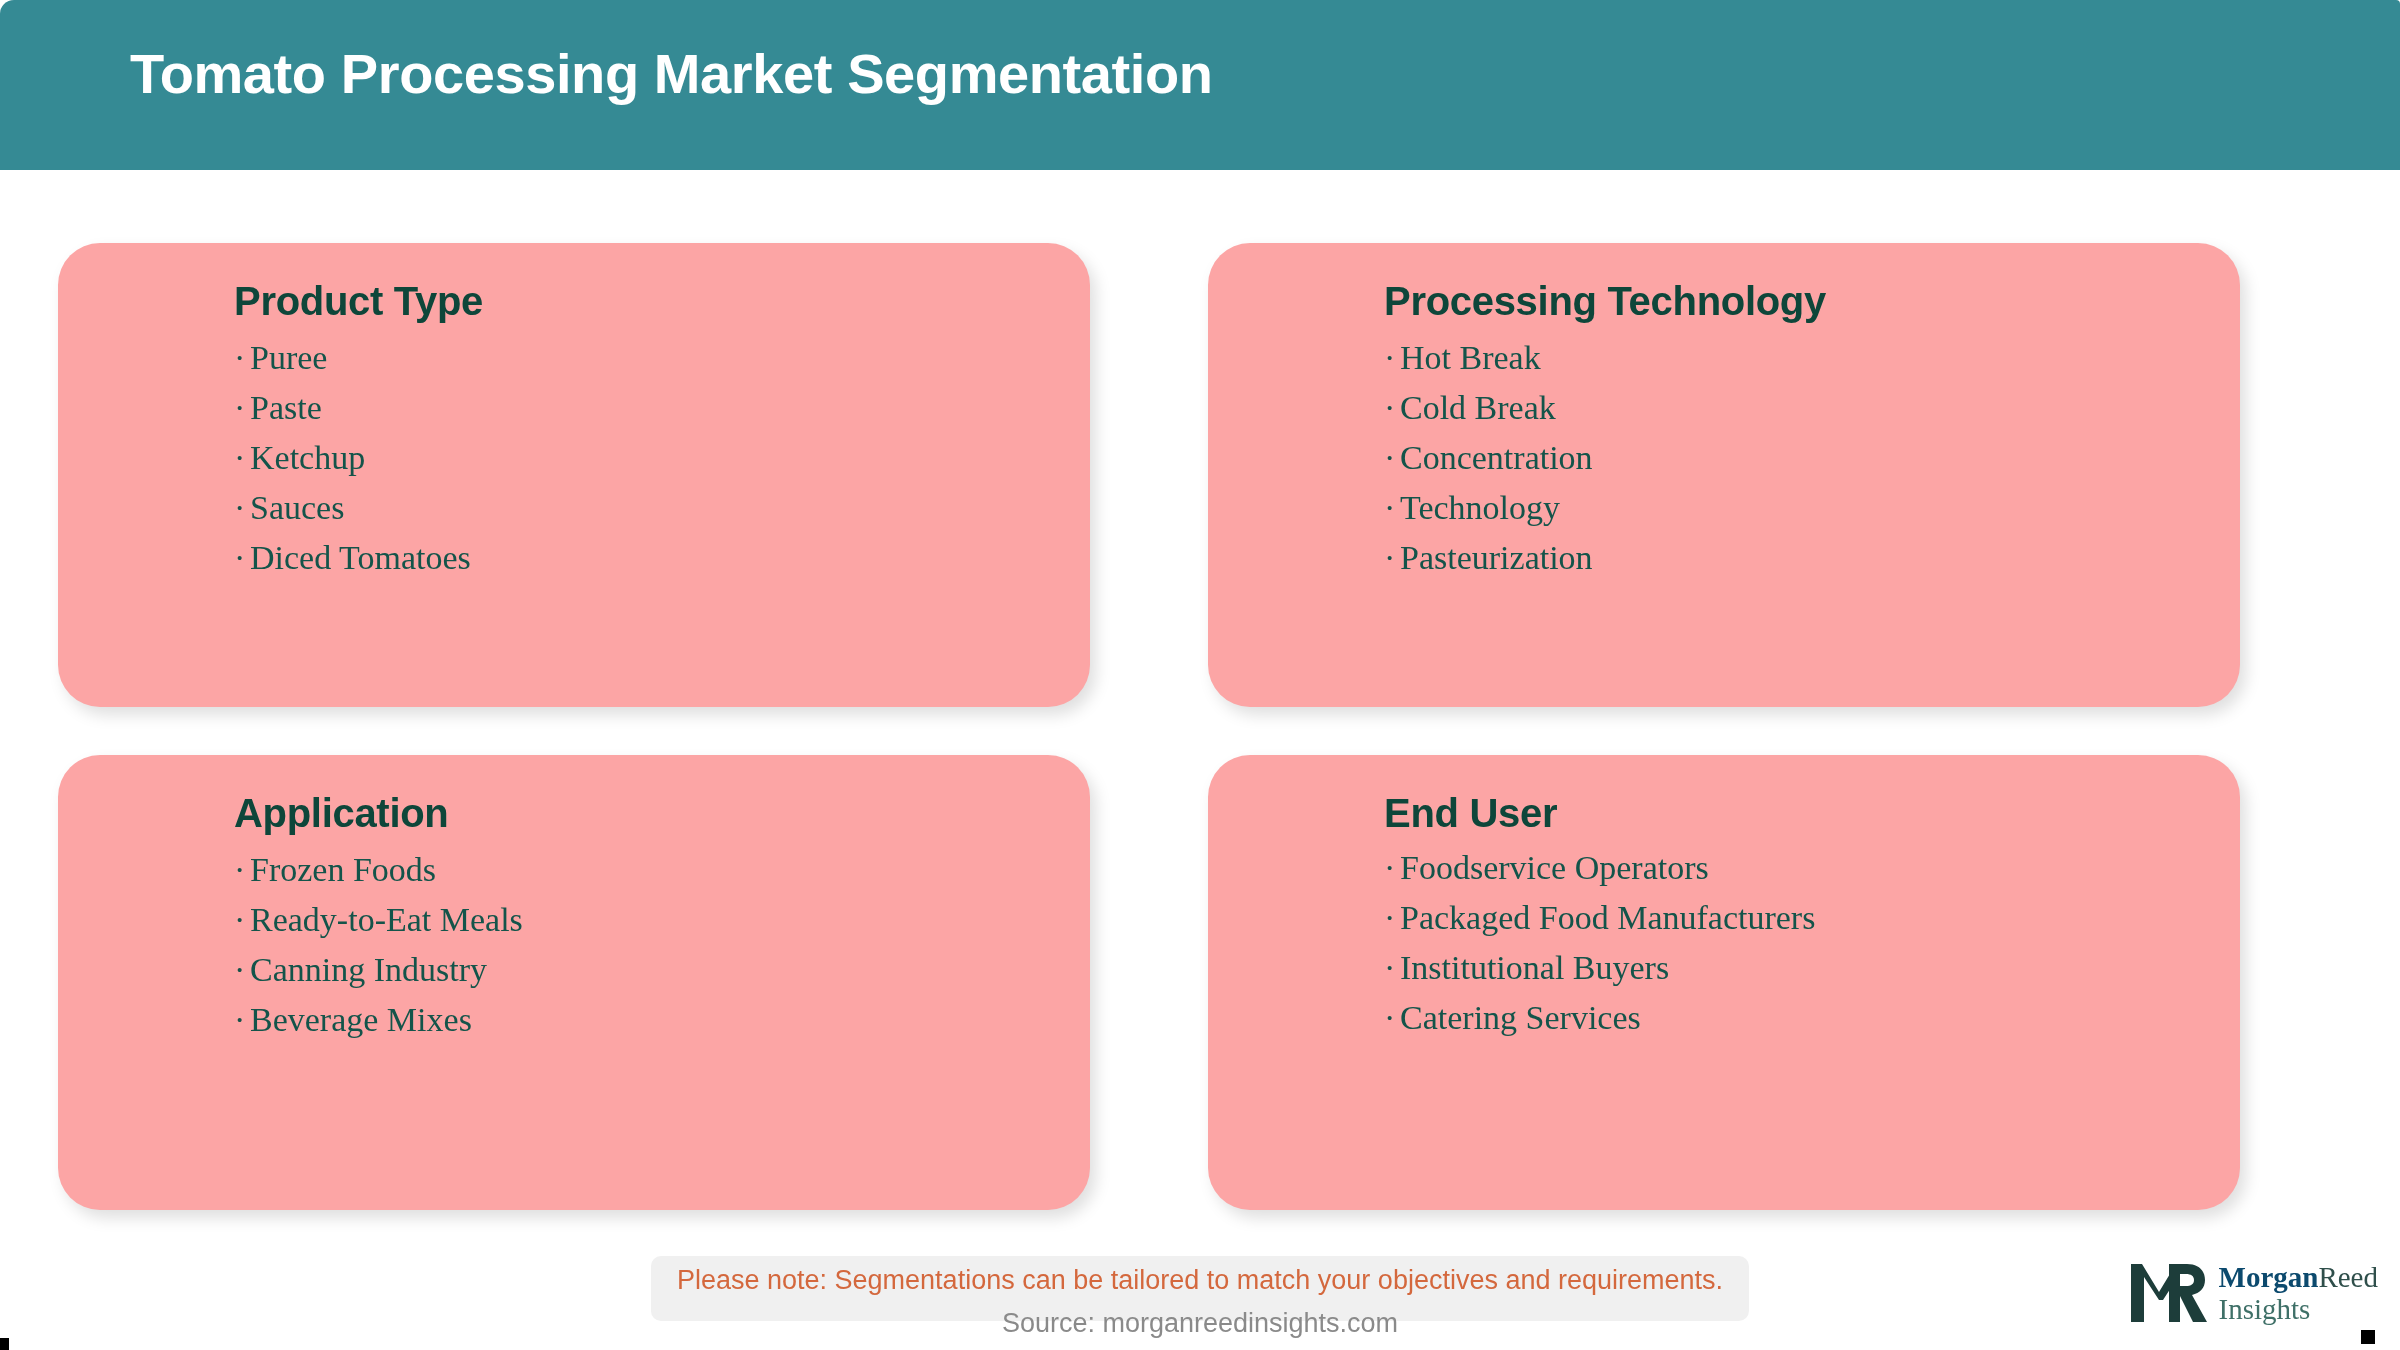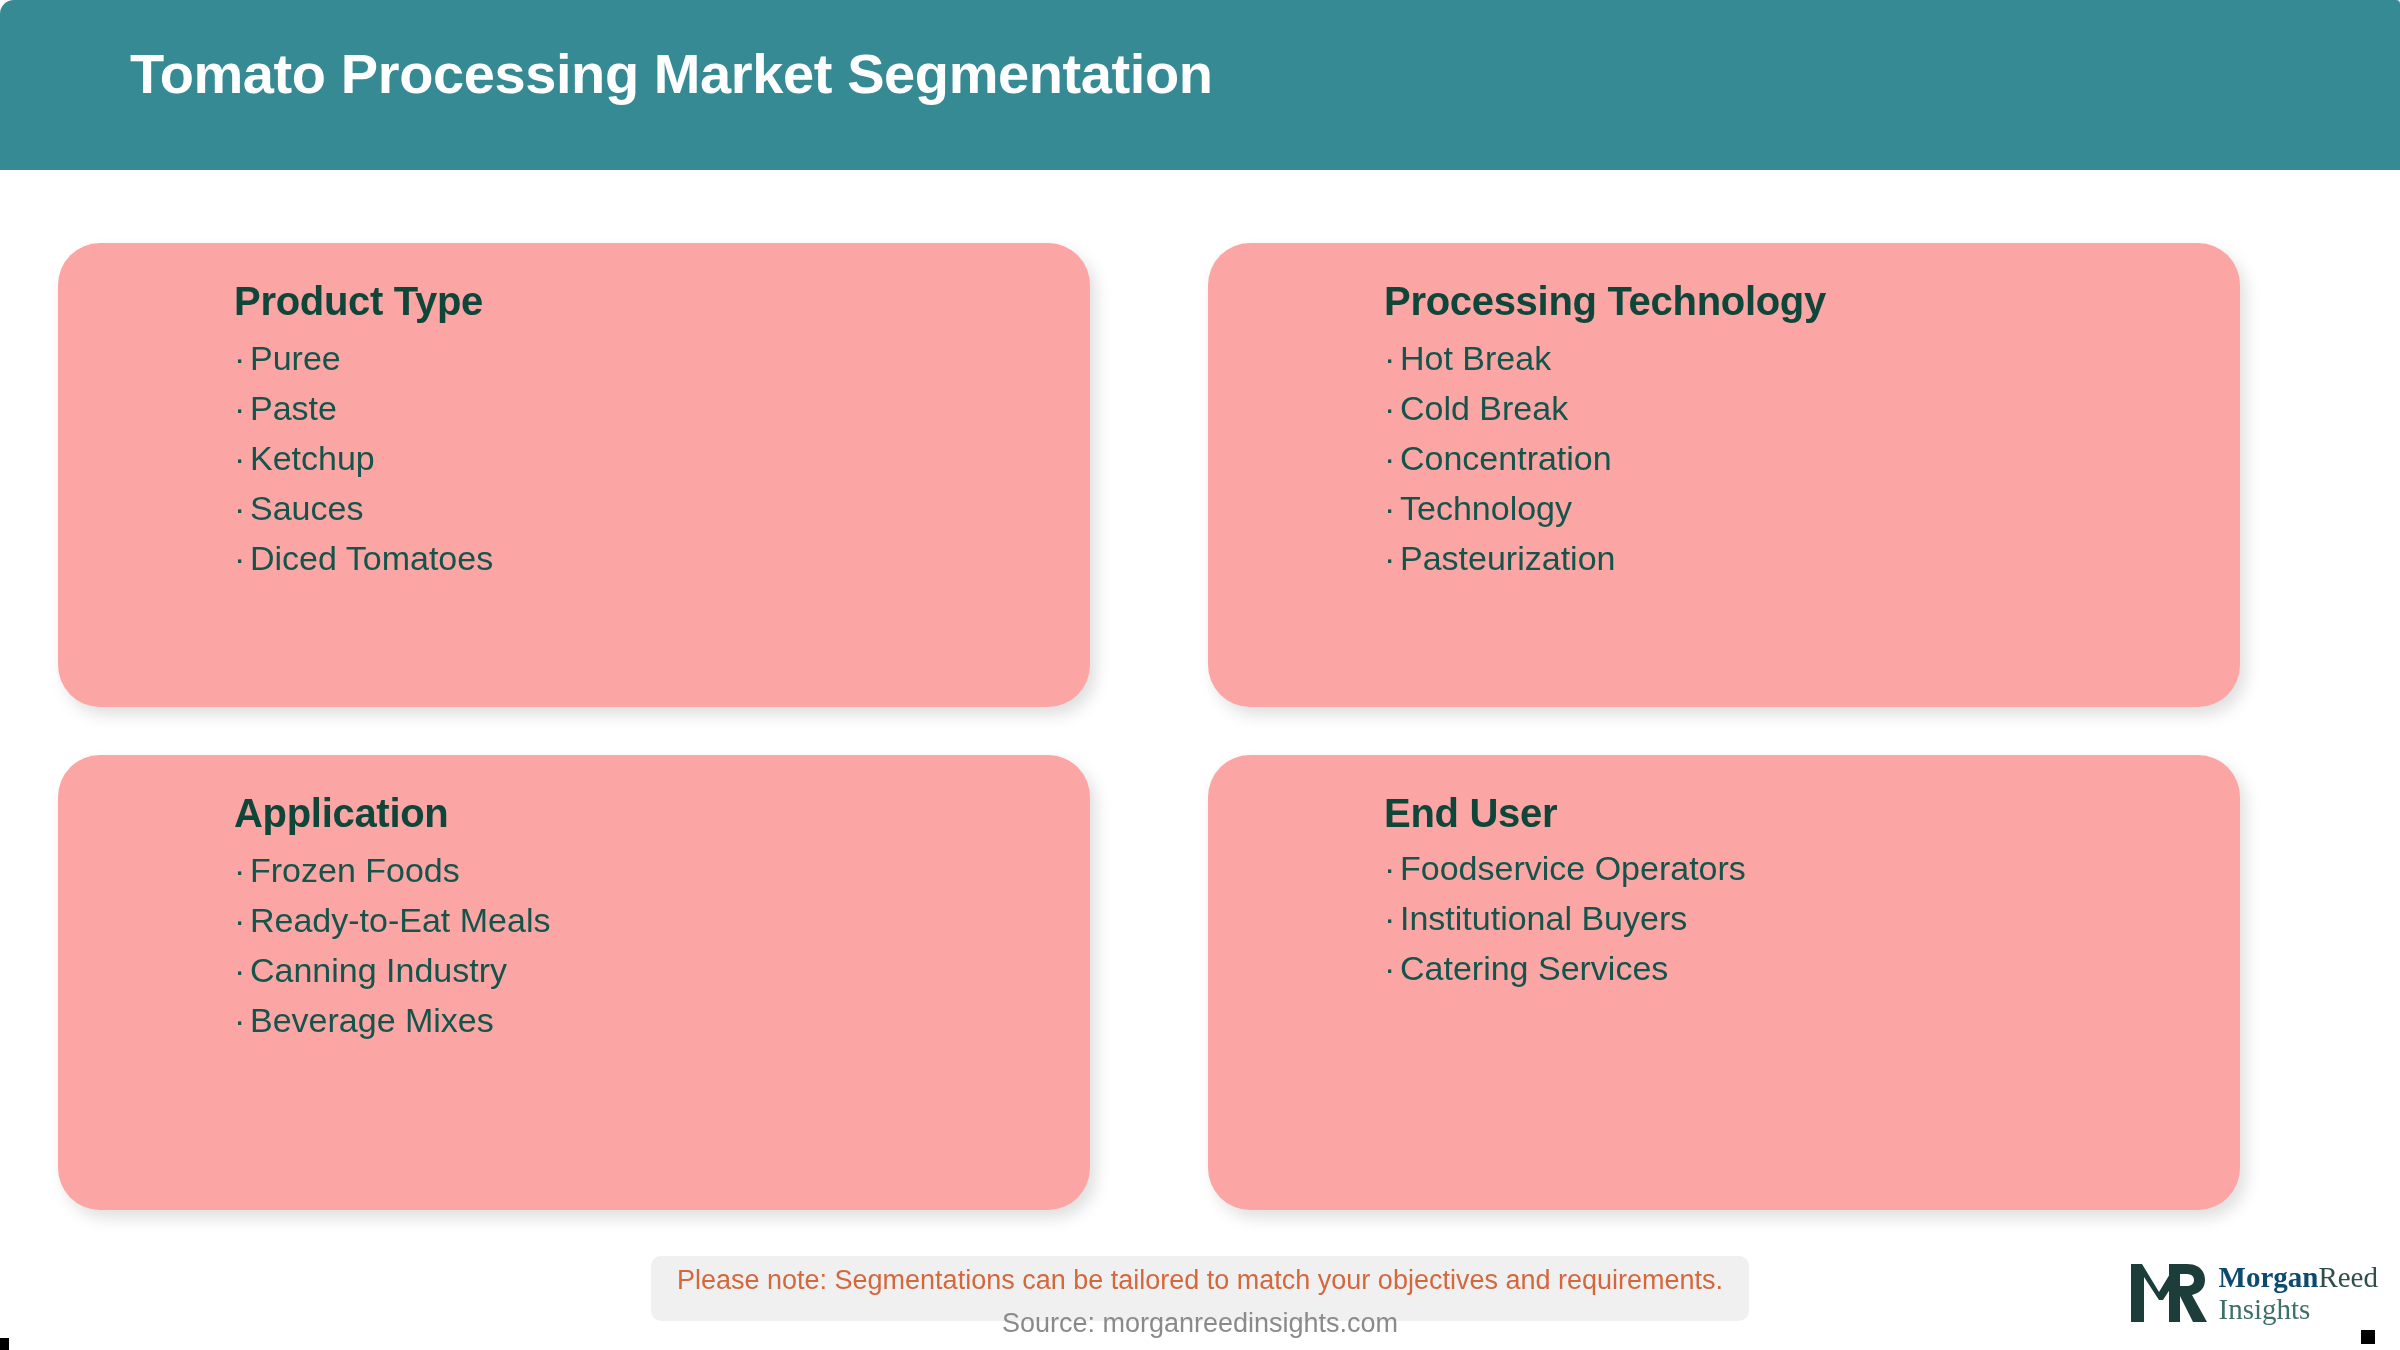--- a/index.html
+++ b/index.html
@@ -83,20 +83,21 @@
     padding: 0;
   }
   .card-list li {
     font-size: 34px;
     color: #14544a;
     line-height: 1.0;
     padding: 0;
     margin: 16px 0 16px 0;
     white-space: nowrap;
     font-weight: 400;
+    font-family: Liberation Serif, serif;
   }
   .bullet-dot {
     display: inline-block;
     width: 16px;
     color: #14544a;
   }
 
   
   #card-product-type   .card-inner { top: 36px; }
   #card-product-type   .card-list  { margin-top: 18px; }
@@ -218,20 +219,21 @@
         <li><span class="bullet-dot">·</span><span>Beverage Mixes</span></li>
       </ul>
     </div>
   </div>
 
   <div class="seg-card col-right row-bottom" id="card-end-user">
     <div class="card-inner">
       <div class="card-heading">End User</div>
       <ul class="card-list">
         <li><span class="bullet-dot">·</span><span>Foodservice Operators</span></li>
+        <li><span class="bullet-dot">·</span><span>Packaged Food Manufacturers</span></li>
         <li><span class="bullet-dot">·</span><span>Institutional Buyers</span></li>
         <li><span class="bullet-dot">·</span><span>Catering Services</span></li>
       </ul>
     </div>
   </div>
 
 </div>
 
 <div id="note-pill">Please note: Segmentations can be tailored to match your objectives and requirements.</div>
 <div id="source-line">Source: morganreedinsights.com</div>

